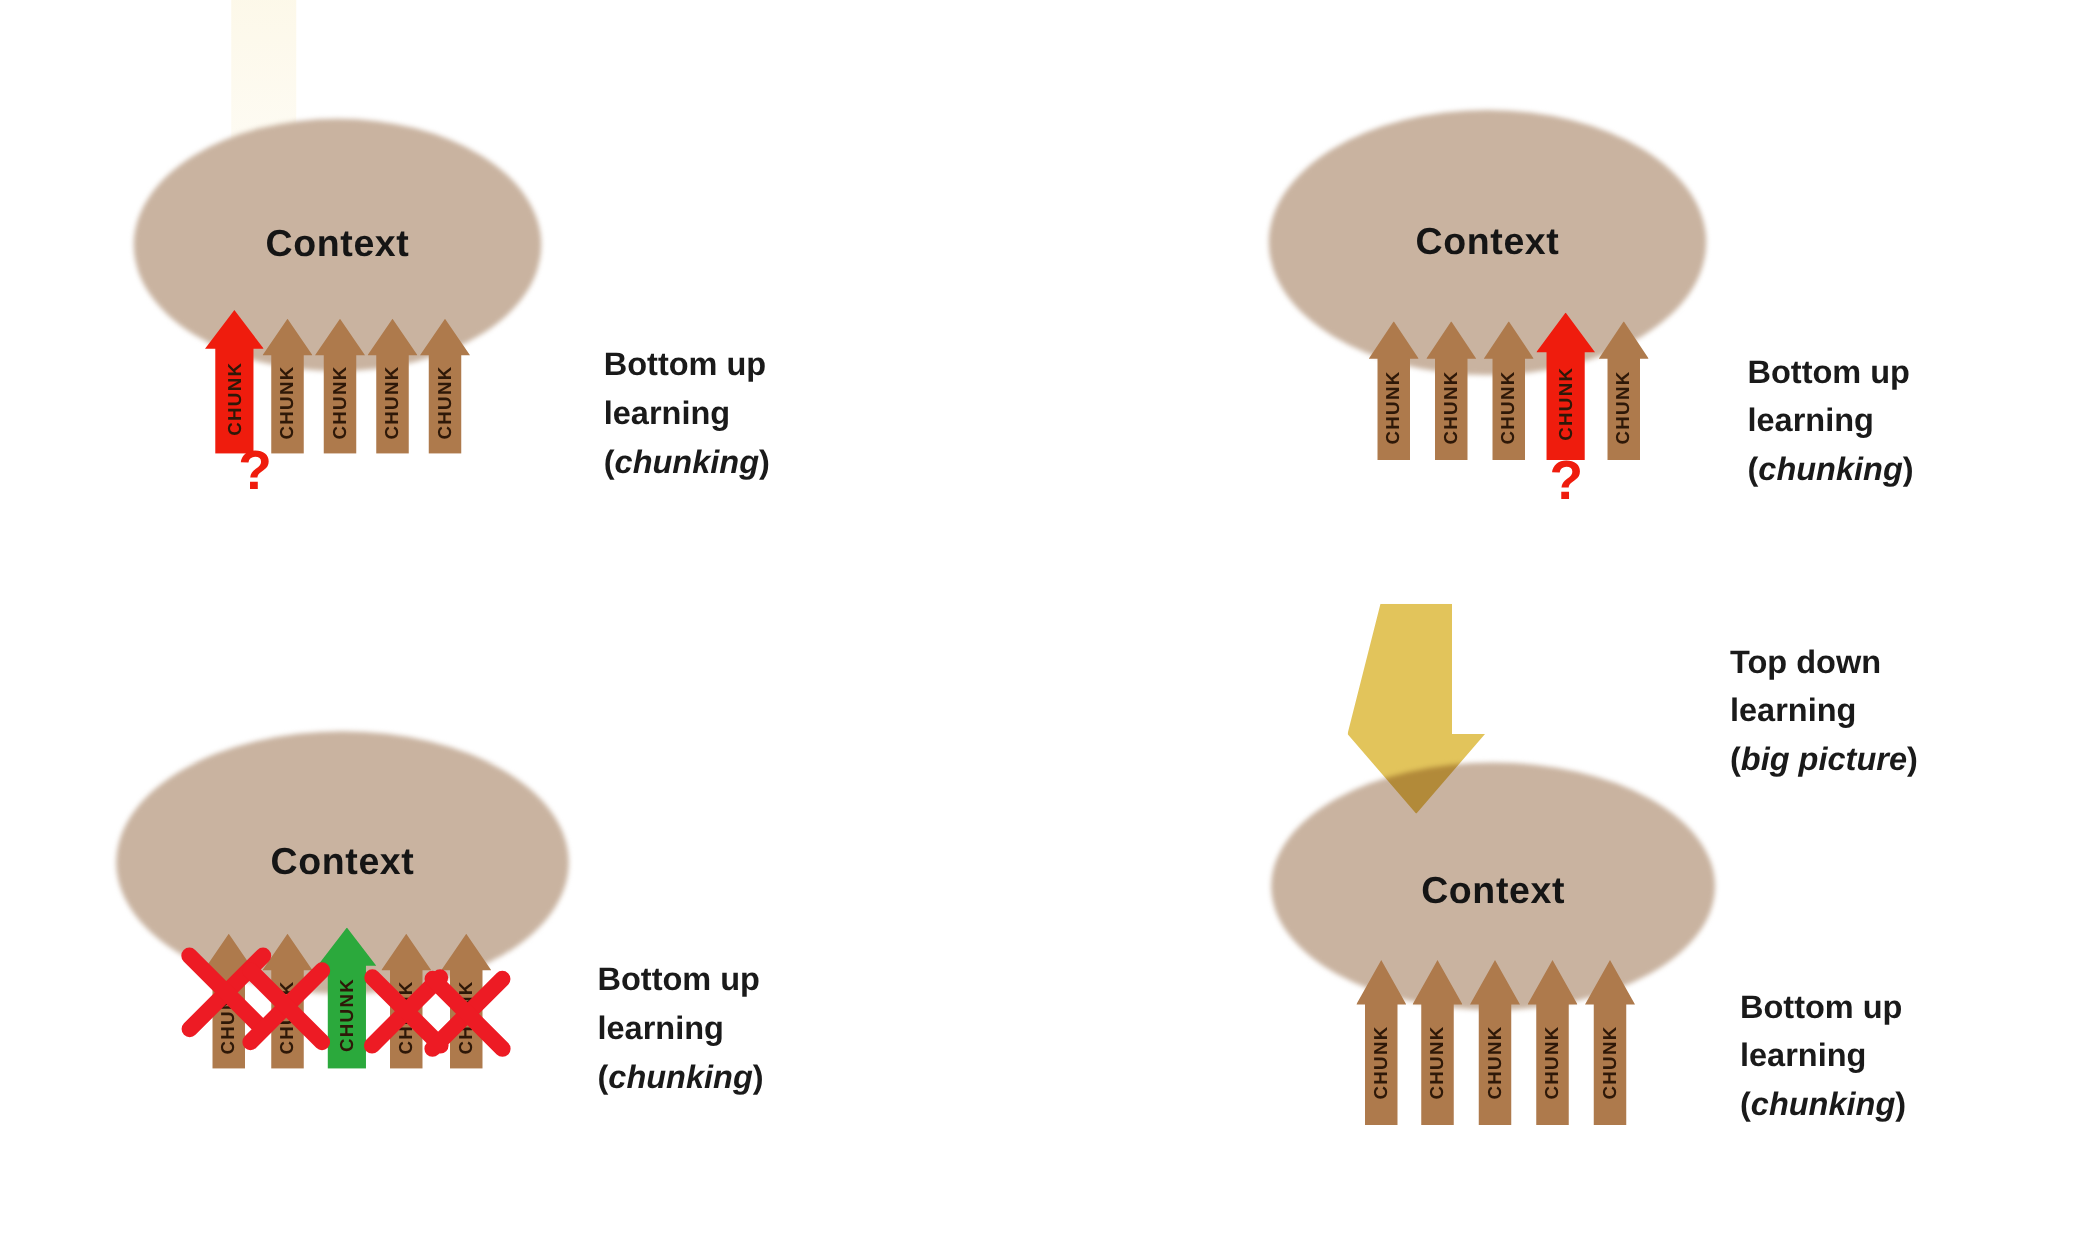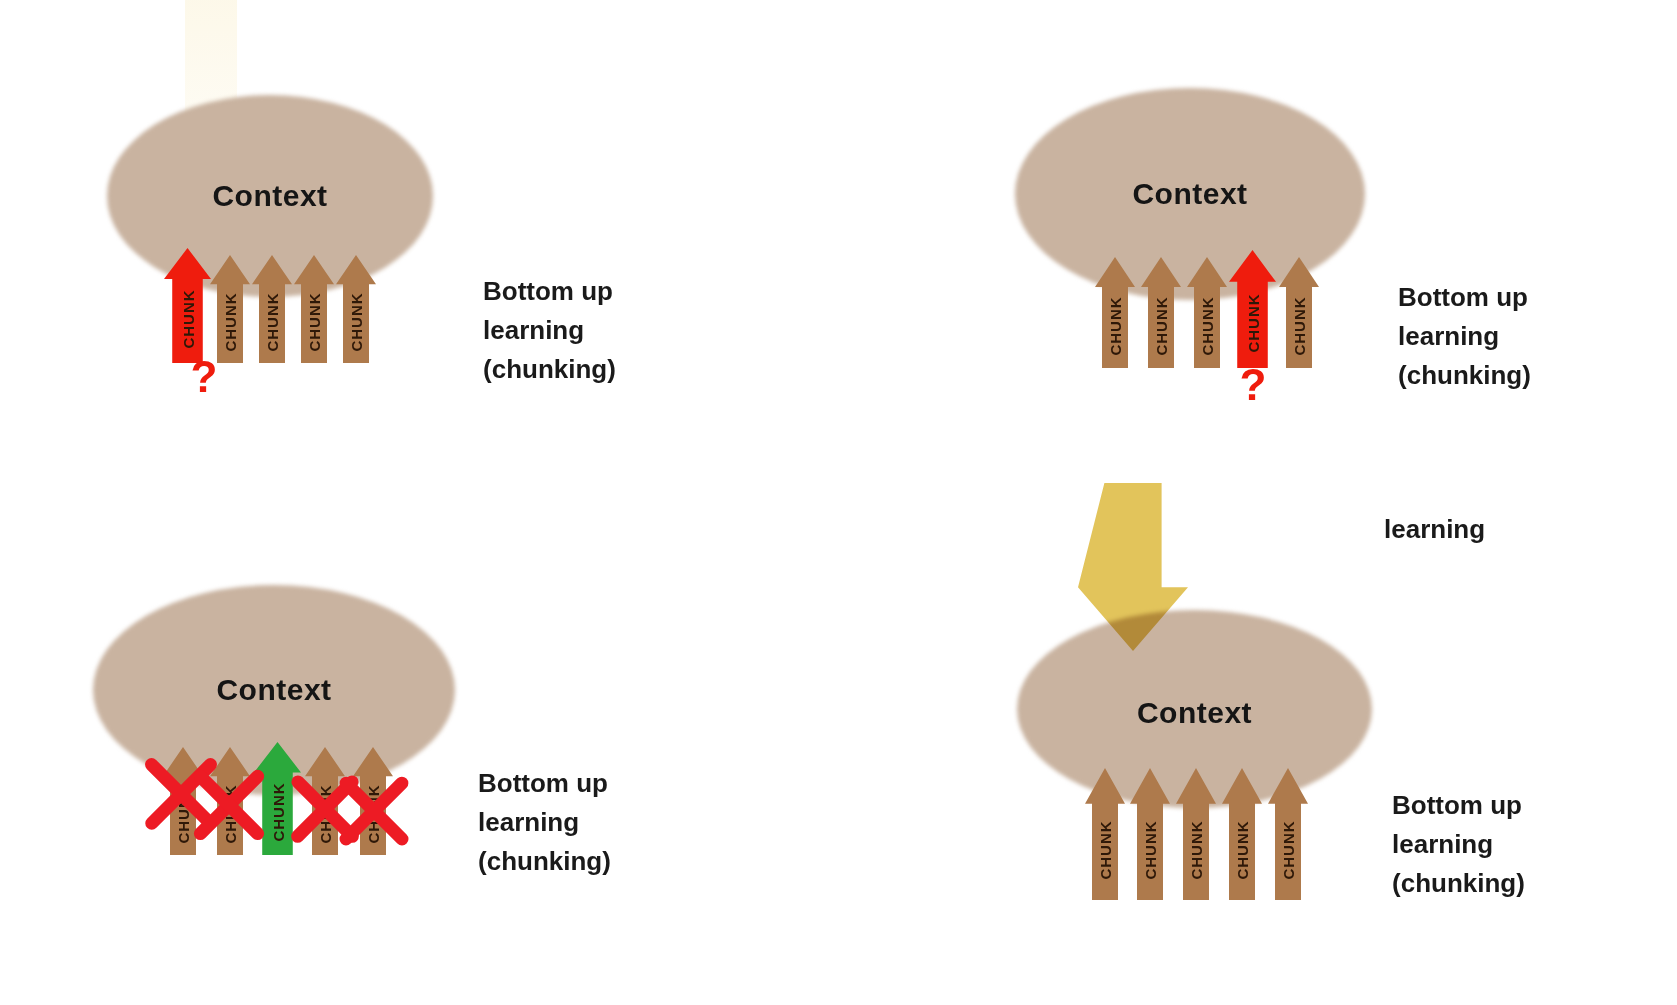--- a/index.html
+++ b/index.html
@@ -36,21 +36,21 @@
   .xmark::before{transform:translate(-50%,-50%) rotate(45deg);}
   .xmark::after{transform:translate(-50%,-50%) rotate(-45deg);}
 
   
   .qmark{position:absolute;font-weight:bold;font-size:44px;color:var(--highlight-red,#EF1C0D);
          width:32px;text-align:center;line-height:46px;}
 
   
   .caption{position:absolute;font-weight:bold;font-size:26px;line-height:39px;
            color:var(--caption-text,#1a1a1a);white-space:nowrap;}
-  .caption .em{}
+  .caption .em{font-style:italic;}
 </style>
 </head>
 <body>
 
 <div id="stage">
 
   <div class="band"></div>
 
   <div>
     <div class="ellipse" style="left:107px;top:95px;width:326px;height:202px;"></div>
@@ -157,21 +157,23 @@
       <span class="chunk">CHUNK</span>
       </div>
     <div class="arrow" style="left:1222px;top:768px;width:40px;height:132px;">
       <span class="chunk">CHUNK</span>
       </div>
     <div class="arrow" style="left:1268px;top:768px;width:40px;height:132px;">
       <span class="chunk">CHUNK</span>
       </div>
 
     <div class="caption" style="left:1384px;top:510px;">
+      <div>Top down</div>
       <div>learning</div>
+      <div><span>(</span><span class="em">big picture</span><span>)</span></div>
     </div>
 
     <div class="caption" style="left:1392px;top:786px;">
       <div>Bottom up</div>
       <div>learning</div>
       <div><span>(</span><span class="em">chunking</span><span>)</span></div>
     </div>
   </div>
 
 </div>

